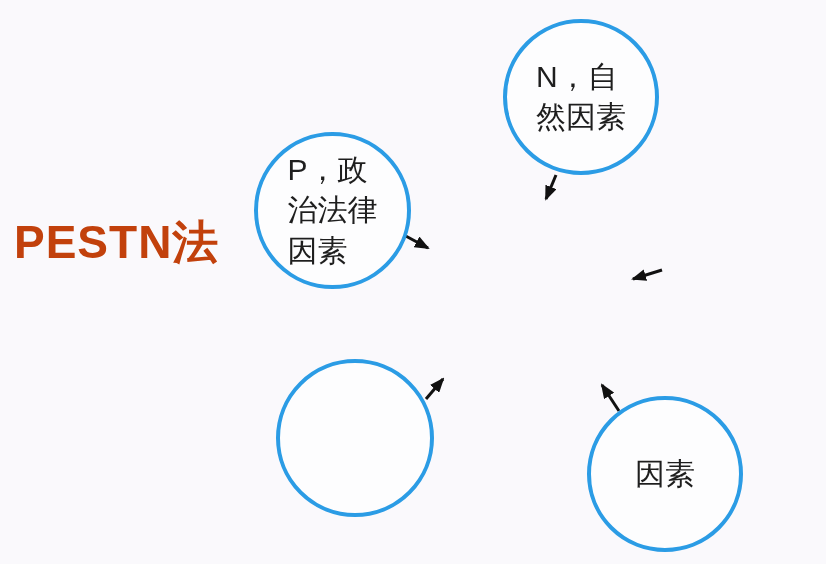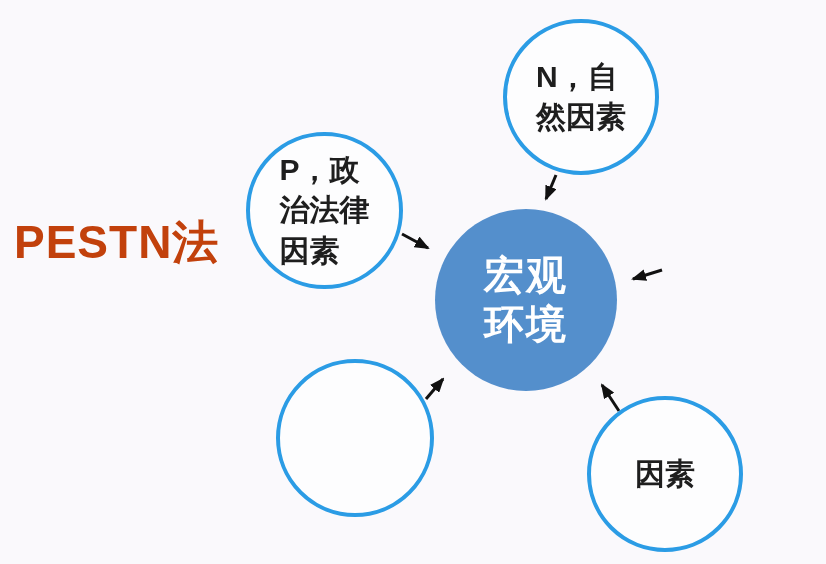--- a/index.html
+++ b/index.html
@@ -43,21 +43,21 @@
   }
   .sat{
     background:var(--node-fill);
     border:4px solid var(--node-border);
   }
   .sat .lines{
     text-align:left;
     font-size:30px;
     line-height:1.35;
     color:var(--text);
-    font-weight:700;
+    font-weight:400;
   }
   .center-node{
     left:435px;
     top:209px;
     width:182px;
     height:182px;
     background:var(--center-fill);
   }
   .center-node .lines{
     text-align:center;
@@ -93,35 +93,29 @@
         <path d="M0,0 L15,6 L0,12 Z"></path>
       </marker>
     </defs>
     <line x1="556" y1="175" x2="546" y2="199" marker-end="url(#ah)"></line>
     <line x1="402" y1="234" x2="428" y2="248" marker-end="url(#ah)"></line>
     <line x1="662" y1="270" x2="633" y2="279" marker-end="url(#ah)"></line>
     <line x1="426" y1="399" x2="443" y2="379" marker-end="url(#ah)"></line>
     <line x1="619" y1="411" x2="602" y2="385" marker-end="url(#ah)"></line>
   </svg>
 
-  <div class="node center-node">
-    <div class="lines">
-      <div>宏观</div>
-      <div>环境</div>
-    </div>
-  </div>
 
   <div class="node sat" style="left:503px;top:19px;width:156px;height:156px;">
     <div class="lines">
       <div>N，自</div>
       <div>然因素</div>
     </div>
   </div>
 
-  <div class="node sat" style="left:246px;top:132px;width:157px;height:157px;">
+  <div class="node sat" style="left:254px;top:132px;width:157px;height:157px;">
     <div class="lines">
       <div>P，政</div>
       <div>治法律</div>
       <div>因素</div>
     </div>
   </div>
 
 
   <div class="node sat" style="left:276px;top:359px;width:158px;height:158px;">
     <div class="lines">

